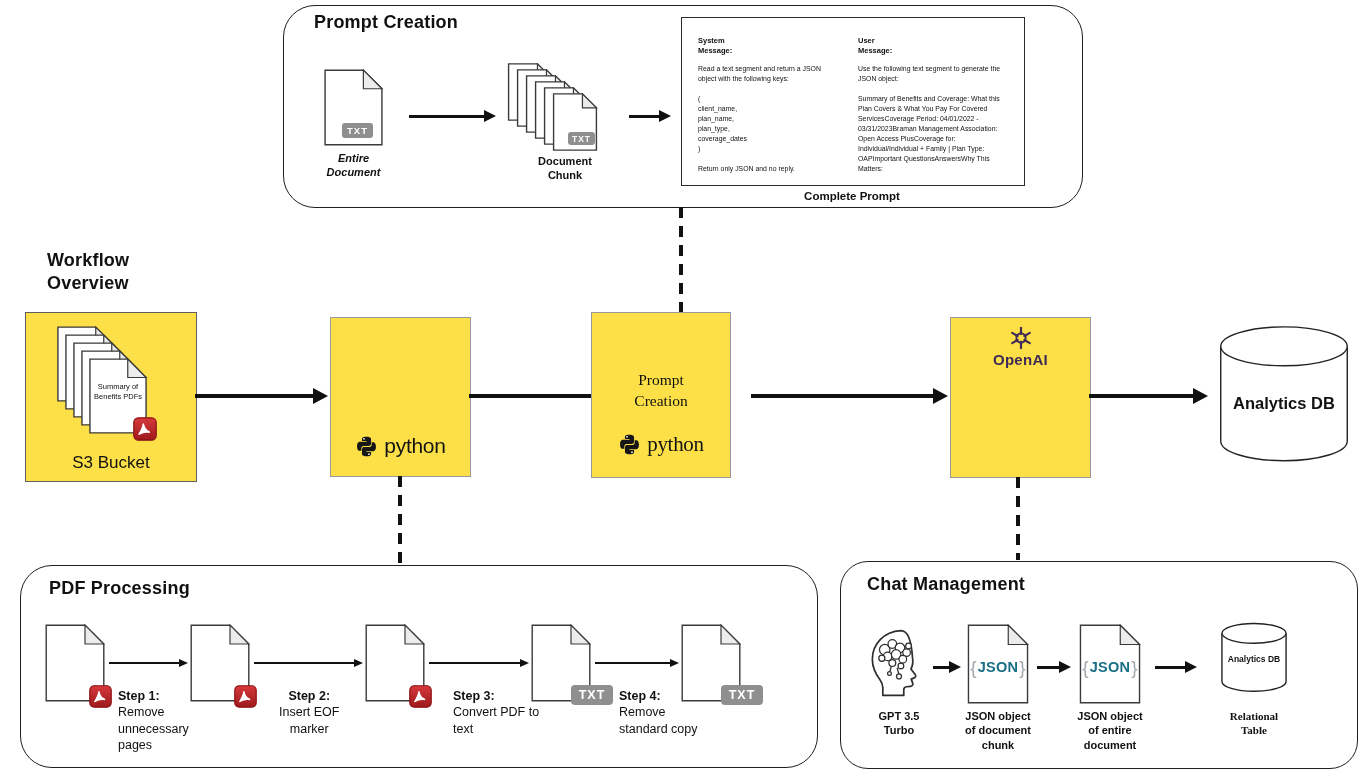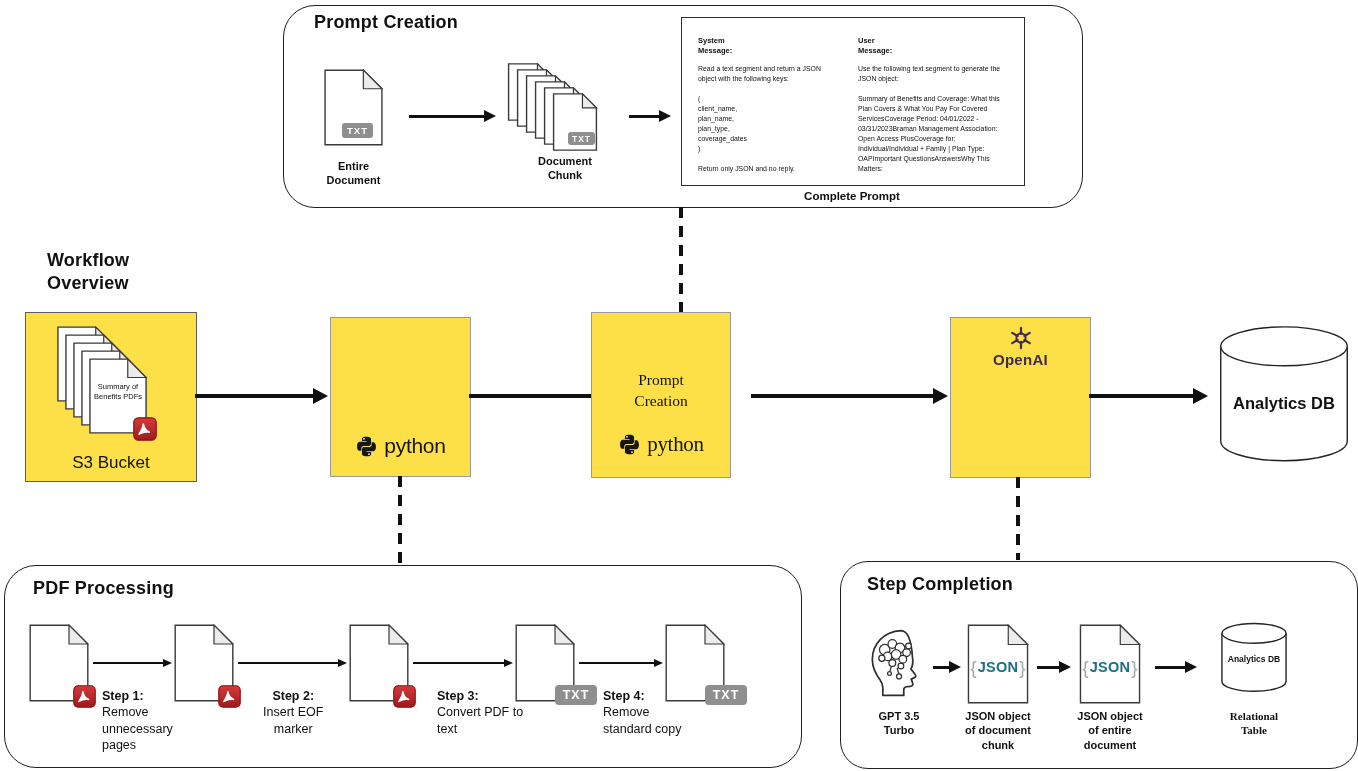--- a/index.html
+++ b/index.html
@@ -106,21 +106,21 @@
 
   <section class="container" style="left:283px;top:5px;width:798px;height:201px;">
     <div class="abs sec-title" style="left:30px;top:6px;">Prompt Creation</div>
 
     <div class="page-wrap" style="left:37px;top:63px;width:65px;height:77px;">
       <svg class="page">
           <use href="#sym-page" xlink:href="#sym-page"></use>
         </svg>
       <div class="txt-badge sm" style="left:21px;top:54px;width:31px;height:15px;">TXT</div>
     </div>
-    <div class="abs label pre" style="left:17px;top:153px;width:105px;">Entire
+    <div class="abs label pre" style="left:17px;top:145px;width:105px;font-style:italic;">Entire
 Document</div>
 
     <div class="arrow med" style="left:125px;top:109px;width:75px;"></div>
 
     <div class="abs" style="left:222px;top:57px;width:95px;height:90px;">
       <div class="page-wrap" style="left:0;top:0;width:48px;height:58px;">
           <svg class="page">
             <use href="#sym-page" xlink:href="#sym-page"></use>
           </svg>
         </div>
@@ -265,21 +265,21 @@
     <svg>
         <use href="#sym-cyl" xlink:href="#sym-cyl"></use>
       </svg>
     <div class="abs center" style="left:0;top:72px;width:100%;font-size:16.5px;font-weight:bold;">Analytics DB</div>
   </div>
 
   <div class="dash-v" style="left:679px;top:207px;height:105px;"></div>
   <div class="dash-v" style="left:398px;top:476px;height:89px;"></div>
   <div class="dash-v" style="left:1016px;top:477px;height:83px;"></div>
 
-  <section class="container" style="left:4px;top:565px;width:796px;height:201px;">
+  <section class="container" style="left:20px;top:565px;width:796px;height:201px;">
     <div class="abs sec-title" style="left:28px;top:12px;">PDF Processing</div>
 
     <div class="page-wrap" style="left:24px;top:58px;width:60px;height:78px;">
       <svg class="page">
           <use href="#sym-page" xlink:href="#sym-page"></use>
         </svg>
       <svg class="abs" style="right:-7px;bottom:-6px;width:23px;height:23px;">
           <use href="#sym-pdf" xlink:href="#sym-pdf"></use>
         </svg>
     </div>
@@ -337,21 +337,21 @@
 text</div>
     </div>
     <div class="stepblock" style="left:598px;top:122px;">
       <div class="steplabel">Step 4:</div>
       <div class="pre">Remove
 standard copy</div>
     </div>
   </section>
 
   <section class="container" style="left:840px;top:561px;width:516px;height:206px;border-radius:28px;">
-    <div class="abs sec-title" style="left:26px;top:12px;">Step Completion</div>
+    <div class="abs sec-title" style="left:26px;top:12px;">Chat Management</div>
 
     <svg class="abs" style="left:18px;top:62px;width:80px;height:80px;">
         <use href="#sym-head" xlink:href="#sym-head"></use>
       </svg>
     <div class="abs label pre" style="left:18px;top:147px;width:80px;">GPT 3.5
 Turbo</div>
 
     <div class="arrow med" style="left:92px;top:104px;width:16px;"></div>
 
     <div class="page-wrap" style="left:126px;top:62px;width:62px;height:80px;">

